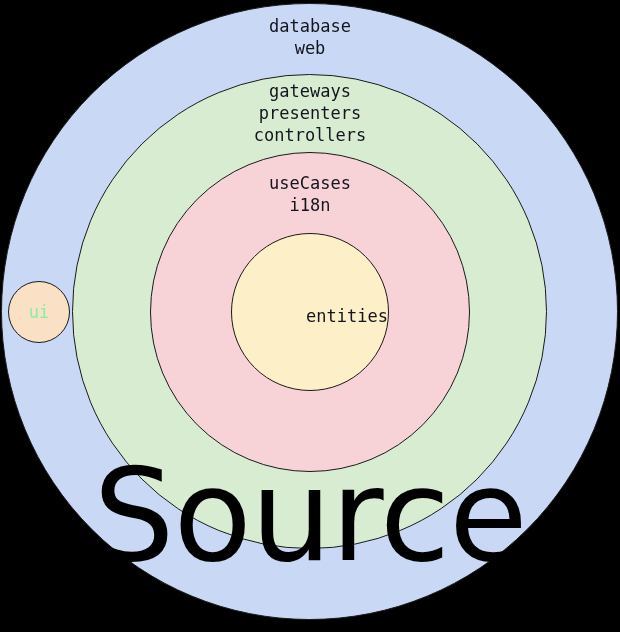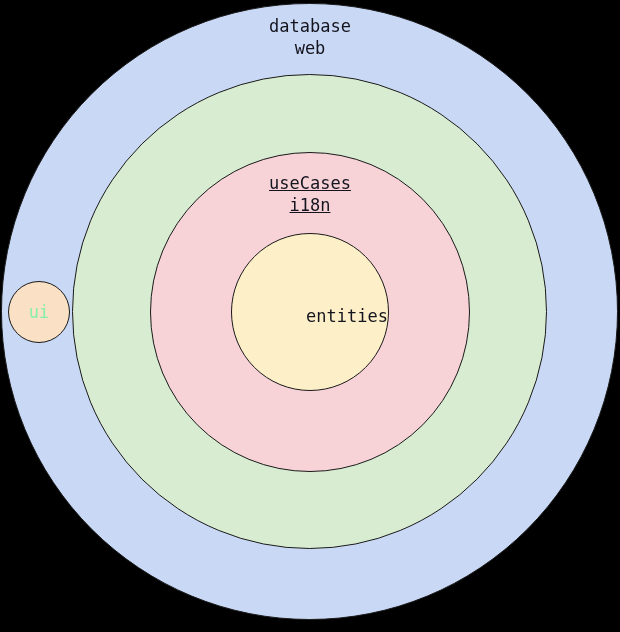--- a/index.html
+++ b/index.html
@@ -78,21 +78,21 @@
     font-family: "DejaVu Sans Mono", monospace;
     font-size: 17px;
     line-height: 22px;
     color: #14141e;
     white-space: pre;
     pointer-events: none;
   }
 
   .label-outer    { top: 15px;  }
   .label-interface{ top: 80px;  }
-  .label-usecases { top: 172px; text-decoration: underline; }
+  .label-usecases { top: 172px; }
   .label-entities { top: 305px; padding-left: 37px; }
 
   .label-ui {
     position: absolute;
     left: 0;
     top: 302px;
     width: 78px;
     text-align: center;
     font-family: "DejaVu Sans Mono", monospace;
     font-size: 17px;
@@ -135,23 +135,27 @@
 
   <div class="ring ring-usecases"></div>
 
   <div class="ring ring-entities"></div>
 
   <div class="ring ring-ui"></div>
 
   <div class="ring-label label-outer">database
 web</div>
 
+  <div class="ring-label label-interface">gateways
+presenters
+controllers</div>
 
   <div class="ring-label label-usecases">useCases
 i18n</div>
 
   <div class="ring-label label-entities">entities</div>
 
   <div class="label-ui">ui</div>
 
 
+  <div class="wordmark wordmark-line2">Source</div>
 
 </div>
 
 </body></html>

